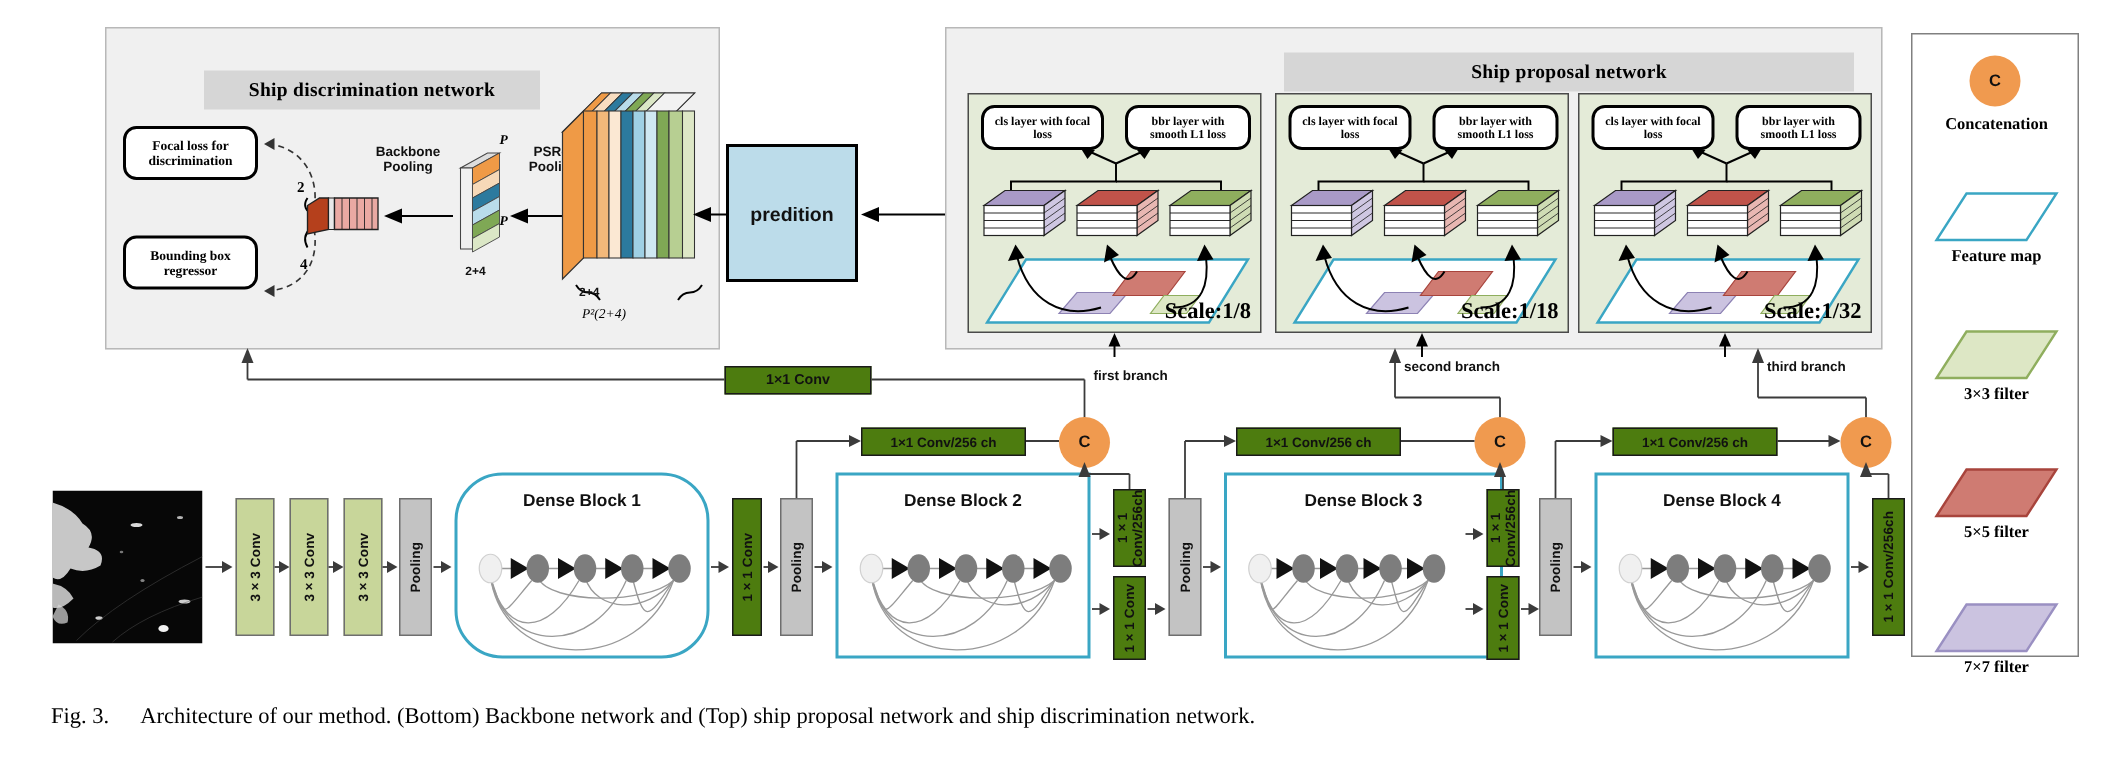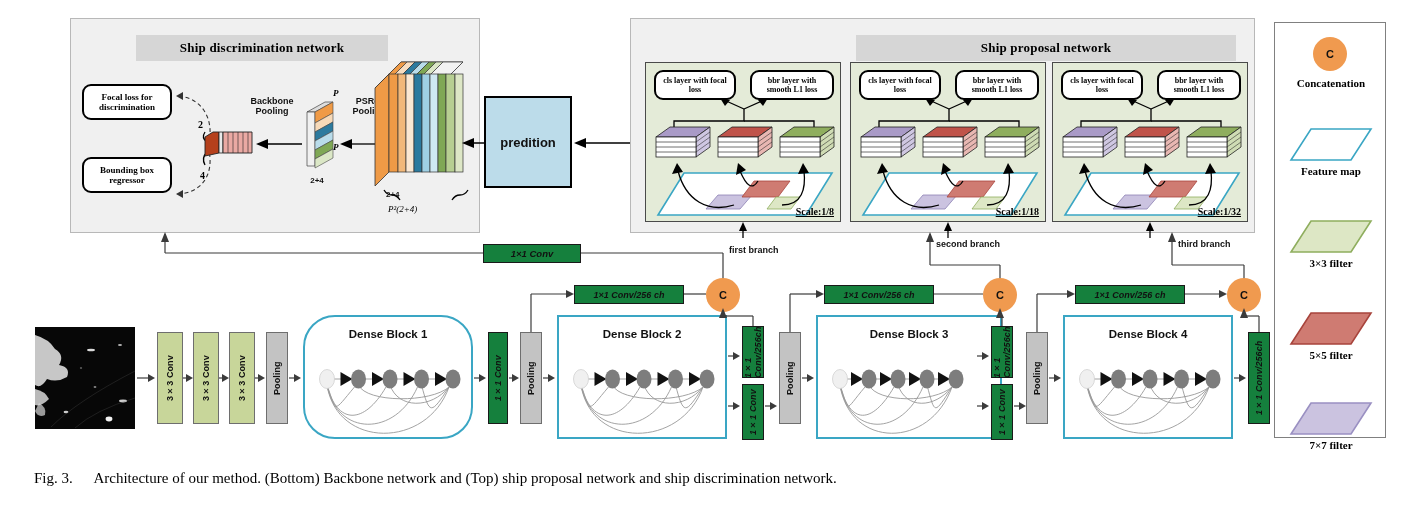--- a/index.html
+++ b/index.html
@@ -14,63 +14,63 @@
   .panel-title { background:#d6d6d6; font-family:"Liberation Serif", serif;
                  font-weight:bold; font-size:13px; color:#000;
                  display:flex; align-items:center; justify-content:center;
                  letter-spacing:.2px; }
 
   
   .rbox { border:2px solid #000; border-radius:9px; background:#fff;
           font-family:"Liberation Serif", serif; font-weight:bold;
           font-size:8.5px; line-height:1.15; text-align:center;
           display:flex; align-items:center; justify-content:center; color:#000; }
-  .teal { background:#15803d; border:1.5px solid #1a1a1a; color:#111;
+  .teal { background:#4d7c0f; border:1.5px solid #1a1a1a; color:#111;
           font-weight:bold; font-size:9.5px; display:flex;
-          align-items:center; justify-content:center; text-align:left;font-style:italic; }
+          align-items:center; justify-content:center; text-align:center; }
   .conv-green { background:#c8d69a; border:1.5px solid #6e6e6e; }
   .gray-pool  { background:#c3c3c3; border:1.5px solid #6e6e6e; }
   .vert { writing-mode:vertical-rl; text-orientation:mixed; }
   .vlabel { font-weight:bold; font-size:9px; color:#111; letter-spacing:.1px;
             display:flex; align-items:center; justify-content:center;
             width:100%; height:100%; }
   .denseblock { border:2px solid #3aa6c4; background:#fff; }
   .db-title { font-weight:bold; font-size:11.5px; color:#111; text-align:center; }
 
   .cnode { background:#f09a4f; border-radius:50%;
            display:flex; align-items:center; justify-content:center;
            font-weight:bold; font-size:11px; color:#111; }
 
   .smalltxt { font-weight:bold; font-size:9px; color:#111; }
   .serif-it { font-family:"Liberation Serif", serif; font-style:italic; }
 
   .scalepanel { background:#e4ebd8; border:1.5px solid #4a4a4a; }
   .scaletag { font-family:"Liberation Serif", serif; font-weight:bold;
-              font-size:10px; color:#000;text-decoration:underline; }
+              font-size:15px; color:#000; }
 
   .legend { border:1px solid #808080; background:#fff; }
   .legend-label { font-family:"Liberation Serif", serif; font-weight:bold;
                   font-size:11px; color:#000; text-align:center; }
 
   .caption { font-family:"Liberation Serif", serif; font-size:15px; color:#000; }
 
   .predbox { background:#bcdcea; border:2px solid #000;
              display:flex; align-items:center; justify-content:center;
              font-weight:bold; font-size:13px; color:#111; }
 
   svg { overflow:visible; }
   .ln  { stroke:#3b3b3b; stroke-width:1.2; fill:none; }
   .ln2 { stroke:#000; stroke-width:1.3; fill:none; }
   .lnt { stroke:#999; stroke-width:.9; fill:none; }
 </style>
 </head>
 <body>
 
 <div class="abs panel" style="left:70px;top:18px;width:410px;height:215px;">
-  <div class="panel-title abs" style="left:65px;top:16px;width:252px;height:26px;">Ship discrimination network</div>
+  <div class="panel-title abs" style="left:65px;top:28px;width:224px;height:26px;">Ship discrimination network</div>
 </div>
 
 <div class="abs rbox" style="left:82px;top:84px;width:90px;height:36px;padding:2px 4px;font-size:9px;">Focal loss for discrimination</div>
 <div class="abs rbox" style="left:82px;top:157px;width:90px;height:36px;padding:2px 4px;font-size:9px;">Bounding box regressor</div>
 
 <svg class="abs" style="left:160px;top:84px;width:110px;height:115px;">
   <path d="M 48 62 C 56 34 40 12 16 12" stroke="#333" stroke-width="1.1" fill="none" stroke-dasharray="4 3"></path>
   <polygon points="16,12 23,8 23,16" fill="#333"></polygon>
   <path d="M 48 62 C 56 92 40 110 16 110" stroke="#333" stroke-width="1.1" fill="none" stroke-dasharray="4 3"></path>
   <polygon points="16,110 23,106 23,114" fill="#333"></polygon>

